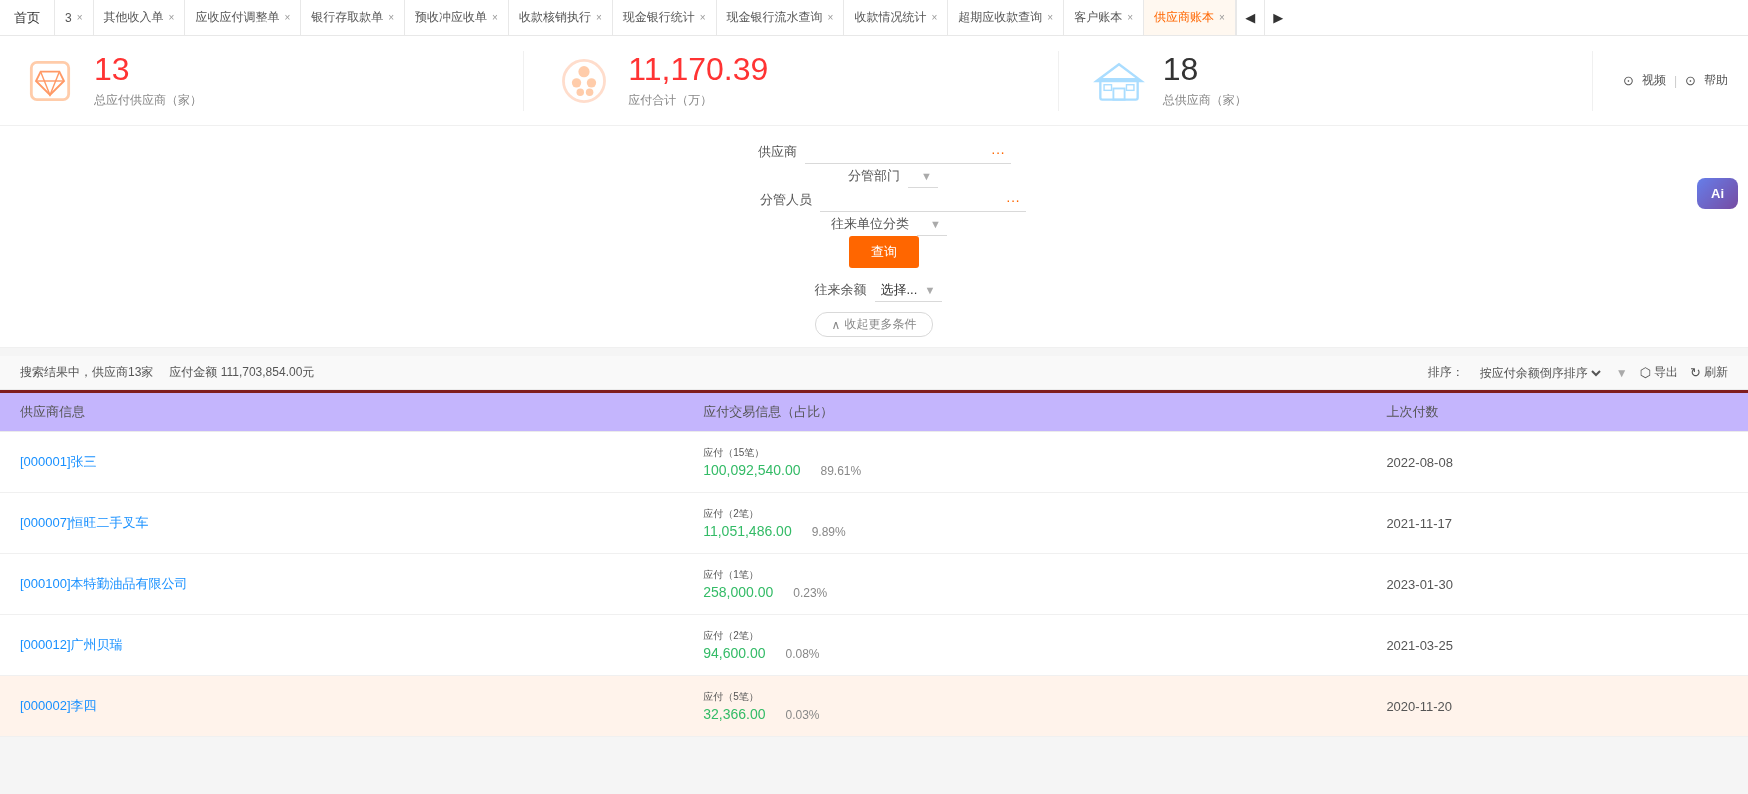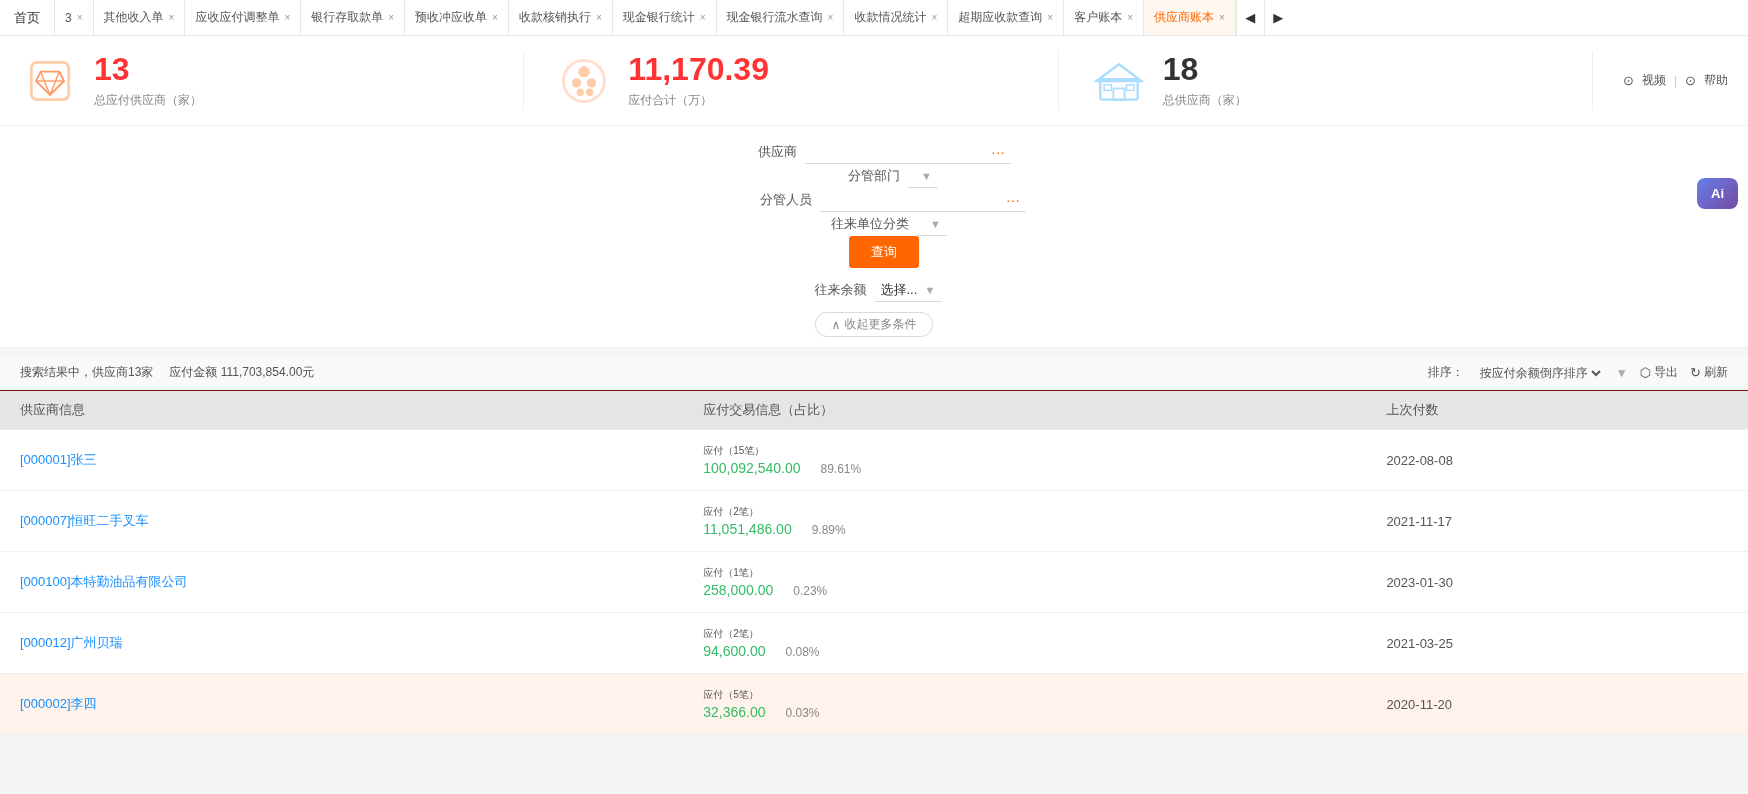--- a/index.html
+++ b/index.html
@@ -77,21 +77,21 @@
       width: 60px;
       height: 60px;
       margin-right: 14px;
       flex-shrink: 0;
       display: flex;
       align-items: center;
       justify-content: center;
     }
     .stat-icon svg { width: 56px; height: 56px; }
     .stat-info { display: flex; flex-direction: column; }
-    .stat-value { font-size: 32px; font-weight: bold; color: #ff3333; line-height: 1.1; }
+    .stat-value { font-size: 32px; font-weight: normal; color: #ff3333; line-height: 1.1; }
     .stat-label { font-size: 12px; color: #888; margin-top: 4px; }
 
     .help-links {
       margin-left: auto;
       display: flex;
       align-items: center;
       gap: 8px;
       font-size: 12px;
       color: #555;
       flex-shrink: 0;
@@ -238,23 +238,23 @@
 
     
     .main-table-wrap {
       background: #fff;
       margin: 0 0;
     }
     .table-header {
       display: grid;
       grid-template-columns: 2fr 2fr 1fr;
       padding: 10px 20px;
-      background: #e5e5e5;
+      background: #c4b5fd;
       border-bottom: 1px solid #ebebeb;
-      border-top: 1px solid #7f1d1d;
+      border-top: 3px solid #7f1d1d;
     }
     .th {
       font-size: 13px;
       color: #555;
       font-weight: 500;
     }
     .table-row {
       display: grid;
       grid-template-columns: 2fr 2fr 1fr;
       padding: 14px 20px;

